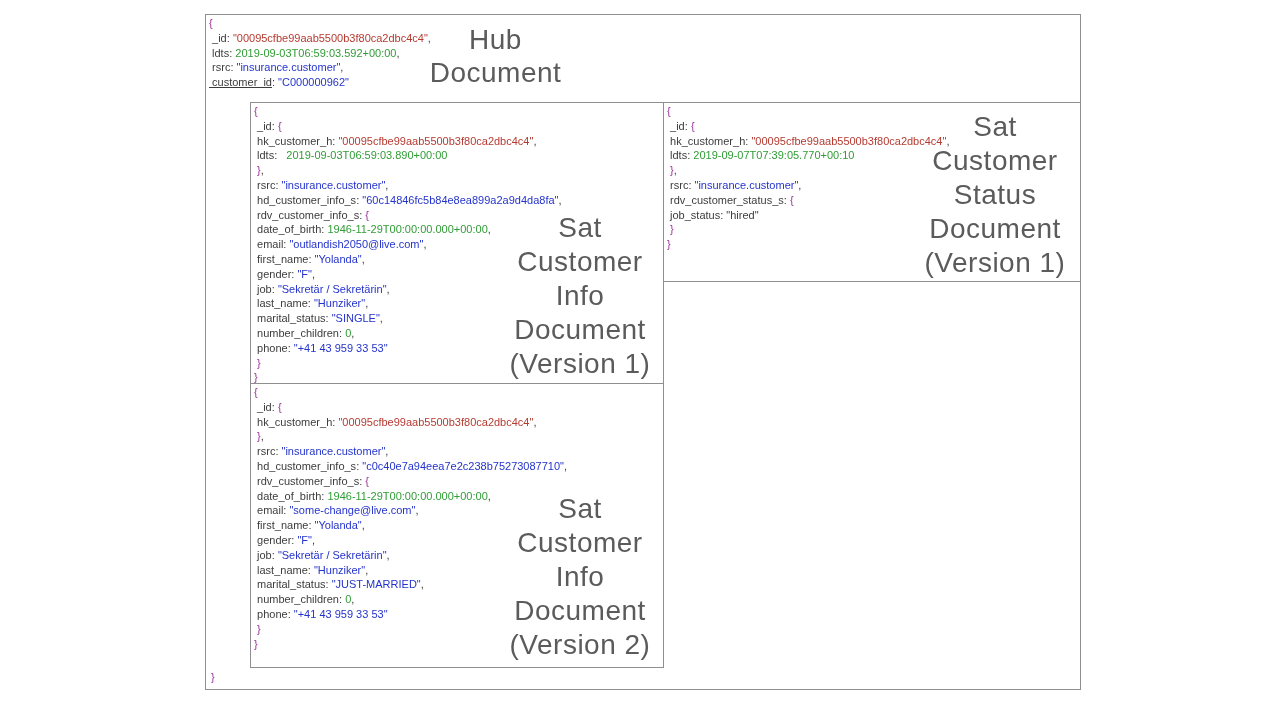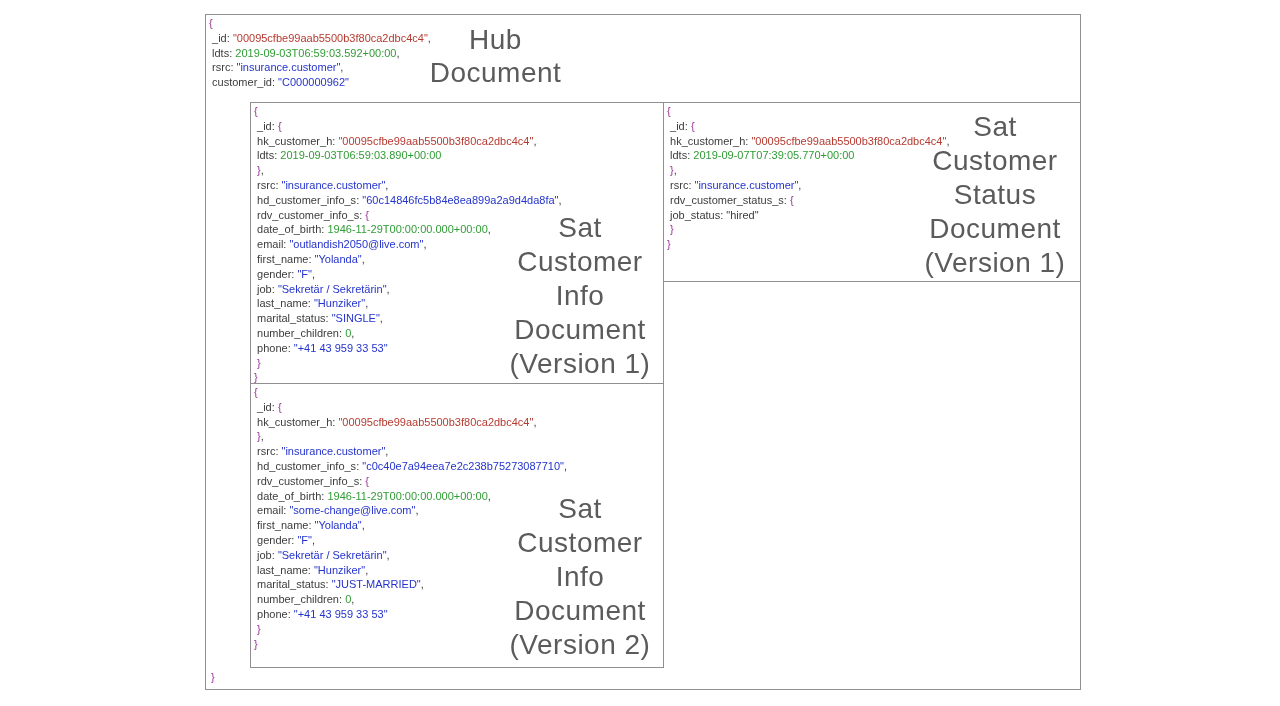--- a/index.html
+++ b/index.html
@@ -53,34 +53,34 @@
 </head>
 <body>
 
 <div class="outer-box">
 
   <div class="json-col hub-json">
       <div class="jline"><span style="color: rgb(153, 51, 153);">{</span></div>
       <div class="jline"><span style="color: rgb(60, 60, 60);"> _id</span><span style="color: rgb(60, 60, 60);">: </span><span style="color: rgb(181, 59, 49);">"00095cfbe99aab5500b3f80ca2dbc4c4"</span><span style="color: rgb(60, 60, 60);">,</span></div>
       <div class="jline"><span style="color: rgb(60, 60, 60);"> ldts</span><span style="color: rgb(60, 60, 60);">: </span><span style="color: rgb(48, 156, 53);">2019-09-03T06:59:03.592+00:00</span><span style="color: rgb(60, 60, 60);">,</span></div>
       <div class="jline"><span style="color: rgb(60, 60, 60);"> rsrc</span><span style="color: rgb(60, 60, 60);">: </span><span style="color: rgb(36, 51, 204);">"insurance.customer"</span><span style="color: rgb(60, 60, 60);">,</span></div>
-      <div class="jline"><span style="color: rgb(60, 60, 60);"> customer_id</span><span style="color: rgb(60, 60, 60);">: </span><span style="color: rgb(36, 51, 204);">"C000000962"</span></div>
+      <div class="jline"><span style="color: rgb(60, 60, 60); text-decoration: underline;"> customer_id</span><span style="color: rgb(60, 60, 60);">: </span><span style="color: rgb(36, 51, 204);">"C000000962"</span></div>
     </div>
 
   <div class="title hub-title" style="color: rgb(91, 91, 91);">
     <div>Hub</div>
     <div>Document</div>
   </div>
 
   <div class="doc-box box-info-v1">
     <div class="json-col doc-json">
         <div class="jline"><span style="color: rgb(153, 51, 153);">{</span></div>
         <div class="jline"><span style="color: rgb(60, 60, 60);"> _id</span><span style="color: rgb(60, 60, 60);">: </span><span style="color: rgb(153, 51, 153);">{</span></div>
         <div class="jline"><span style="color: rgb(60, 60, 60);"> hk_customer_h</span><span style="color: rgb(60, 60, 60);">: </span><span style="color: rgb(181, 59, 49);">"00095cfbe99aab5500b3f80ca2dbc4c4"</span><span style="color: rgb(60, 60, 60);">,</span></div>
-        <div class="jline"><span style="color: rgb(60, 60, 60);"> ldts</span><span style="color: rgb(60, 60, 60);">: </span><span style="color: rgb(48, 156, 53);">2019-09-03T06:59:03.890+00:00</span></div>
+        <div class="jline"><span style="color: rgb(60, 60, 60);"> ldts</span><span style="color: rgb(60, 60, 60);">: </span><span style="color: rgb(48, 156, 53); margin-left: 6px;">2019-09-03T06:59:03.890+00:00</span></div>
         <div class="jline"><span style="color: rgb(153, 51, 153);"> }</span><span style="color: rgb(60, 60, 60);">,</span></div>
         <div class="jline"><span style="color: rgb(60, 60, 60);"> rsrc</span><span style="color: rgb(60, 60, 60);">: </span><span style="color: rgb(36, 51, 204);">"insurance.customer"</span><span style="color: rgb(60, 60, 60);">,</span></div>
         <div class="jline"><span style="color: rgb(60, 60, 60);"> hd_customer_info_s</span><span style="color: rgb(60, 60, 60);">: </span><span style="color: rgb(36, 51, 204);">"60c14846fc5b84e8ea899a2a9d4da8fa"</span><span style="color: rgb(60, 60, 60);">,</span></div>
         <div class="jline"><span style="color: rgb(60, 60, 60);"> rdv_customer_info_s</span><span style="color: rgb(60, 60, 60);">: </span><span style="color: rgb(153, 51, 153);">{</span></div>
         <div class="jline"><span style="color: rgb(60, 60, 60);"> date_of_birth</span><span style="color: rgb(60, 60, 60);">: </span><span style="color: rgb(48, 156, 53);">1946-11-29T00:00:00.000+00:00</span><span style="color: rgb(60, 60, 60);">,</span></div>
         <div class="jline"><span style="color: rgb(60, 60, 60);"> email</span><span style="color: rgb(60, 60, 60);">: </span><span style="color: rgb(36, 51, 204);">"outlandish2050@live.com"</span><span style="color: rgb(60, 60, 60);">,</span></div>
         <div class="jline"><span style="color: rgb(60, 60, 60);"> first_name</span><span style="color: rgb(60, 60, 60);">: </span><span style="color: rgb(36, 51, 204);">"Yolanda"</span><span style="color: rgb(60, 60, 60);">,</span></div>
         <div class="jline"><span style="color: rgb(60, 60, 60);"> gender</span><span style="color: rgb(60, 60, 60);">: </span><span style="color: rgb(36, 51, 204);">"F"</span><span style="color: rgb(60, 60, 60);">,</span></div>
         <div class="jline"><span style="color: rgb(60, 60, 60);"> job</span><span style="color: rgb(60, 60, 60);">: </span><span style="color: rgb(36, 51, 204);">"Sekretär / Sekretärin"</span><span style="color: rgb(60, 60, 60);">,</span></div>
         <div class="jline"><span style="color: rgb(60, 60, 60);"> last_name</span><span style="color: rgb(60, 60, 60);">: </span><span style="color: rgb(36, 51, 204);">"Hunziker"</span><span style="color: rgb(60, 60, 60);">,</span></div>
@@ -127,21 +127,21 @@
       <div>Document</div>
       <div>(Version 2)</div>
     </div>
   </div>
 
   <div class="doc-box box-status">
     <div class="json-col doc-json">
         <div class="jline"><span style="color: rgb(153, 51, 153);">{</span></div>
         <div class="jline"><span style="color: rgb(60, 60, 60);"> _id</span><span style="color: rgb(60, 60, 60);">: </span><span style="color: rgb(153, 51, 153);">{</span></div>
         <div class="jline"><span style="color: rgb(60, 60, 60);"> hk_customer_h</span><span style="color: rgb(60, 60, 60);">: </span><span style="color: rgb(181, 59, 49);">"00095cfbe99aab5500b3f80ca2dbc4c4"</span><span style="color: rgb(60, 60, 60);">,</span></div>
-        <div class="jline"><span style="color: rgb(60, 60, 60);"> ldts</span><span style="color: rgb(60, 60, 60);">: </span><span style="color: rgb(48, 156, 53);">2019-09-07T07:39:05.770+00:00</span></div>
+        <div class="jline"><span style="color: rgb(60, 60, 60);"> ldts</span><span style="color: rgb(60, 60, 60);">: </span><span style="color: rgb(48, 156, 53);">2019-09-07T07:39:05.770+00:10</span></div>
         <div class="jline"><span style="color: rgb(153, 51, 153);"> }</span><span style="color: rgb(60, 60, 60);">,</span></div>
         <div class="jline"><span style="color: rgb(60, 60, 60);"> rsrc</span><span style="color: rgb(60, 60, 60);">: </span><span style="color: rgb(36, 51, 204);">"insurance.customer"</span><span style="color: rgb(60, 60, 60);">,</span></div>
         <div class="jline"><span style="color: rgb(60, 60, 60);"> rdv_customer_status_s</span><span style="color: rgb(60, 60, 60);">: </span><span style="color: rgb(153, 51, 153);">{</span></div>
         <div class="jline"><span style="color: rgb(60, 60, 60);"> job_status</span><span style="color: rgb(60, 60, 60);">: </span><span style="color: rgb(60, 60, 60);">"hired"</span></div>
         <div class="jline"><span style="color: rgb(153, 51, 153);"> }</span></div>
         <div class="jline"><span style="color: rgb(153, 51, 153);">}</span></div>
       </div>
     <div class="title doc-title" style="color: rgb(91, 91, 91);">
       <div>Sat</div>
       <div>Customer</div>

